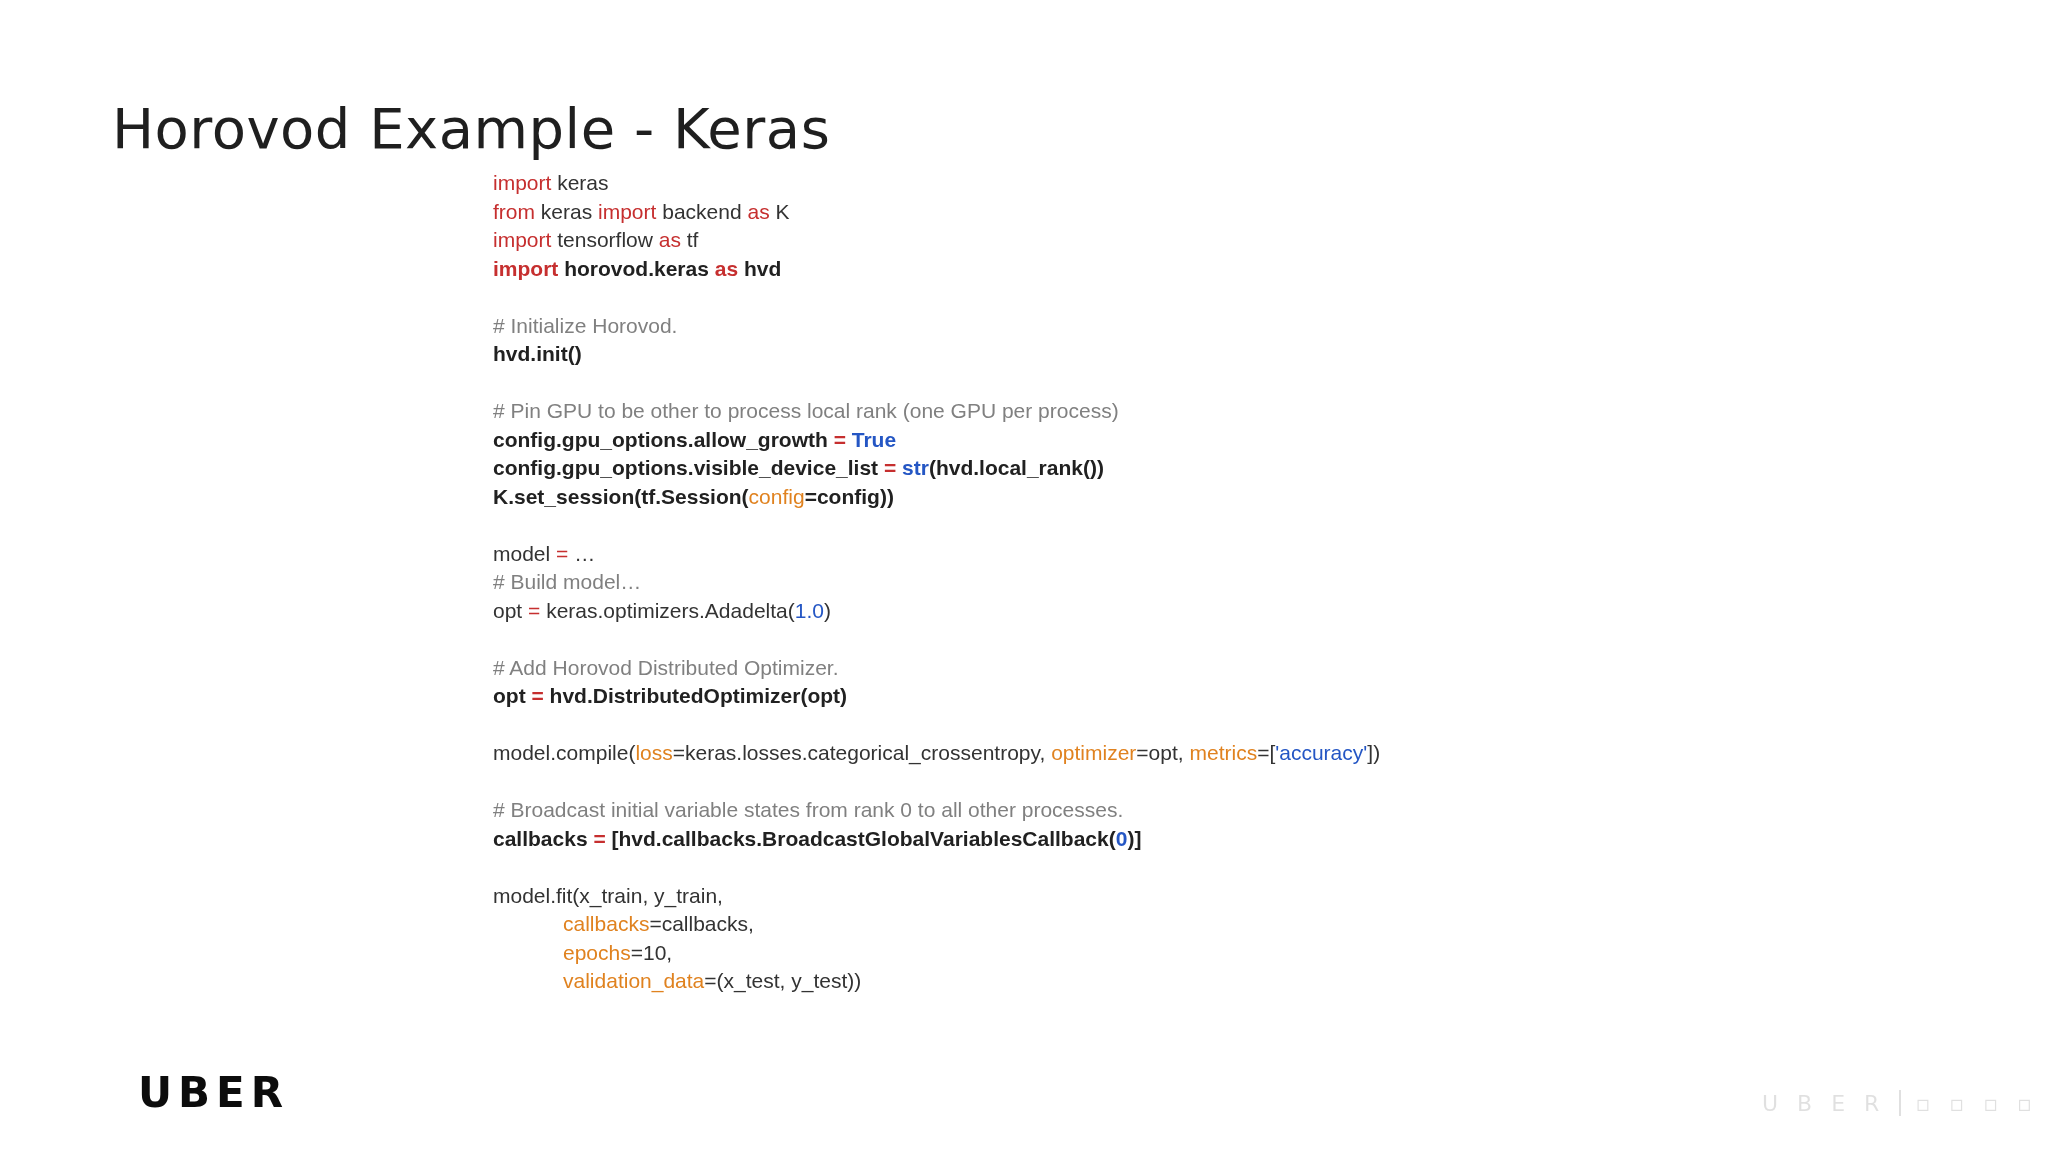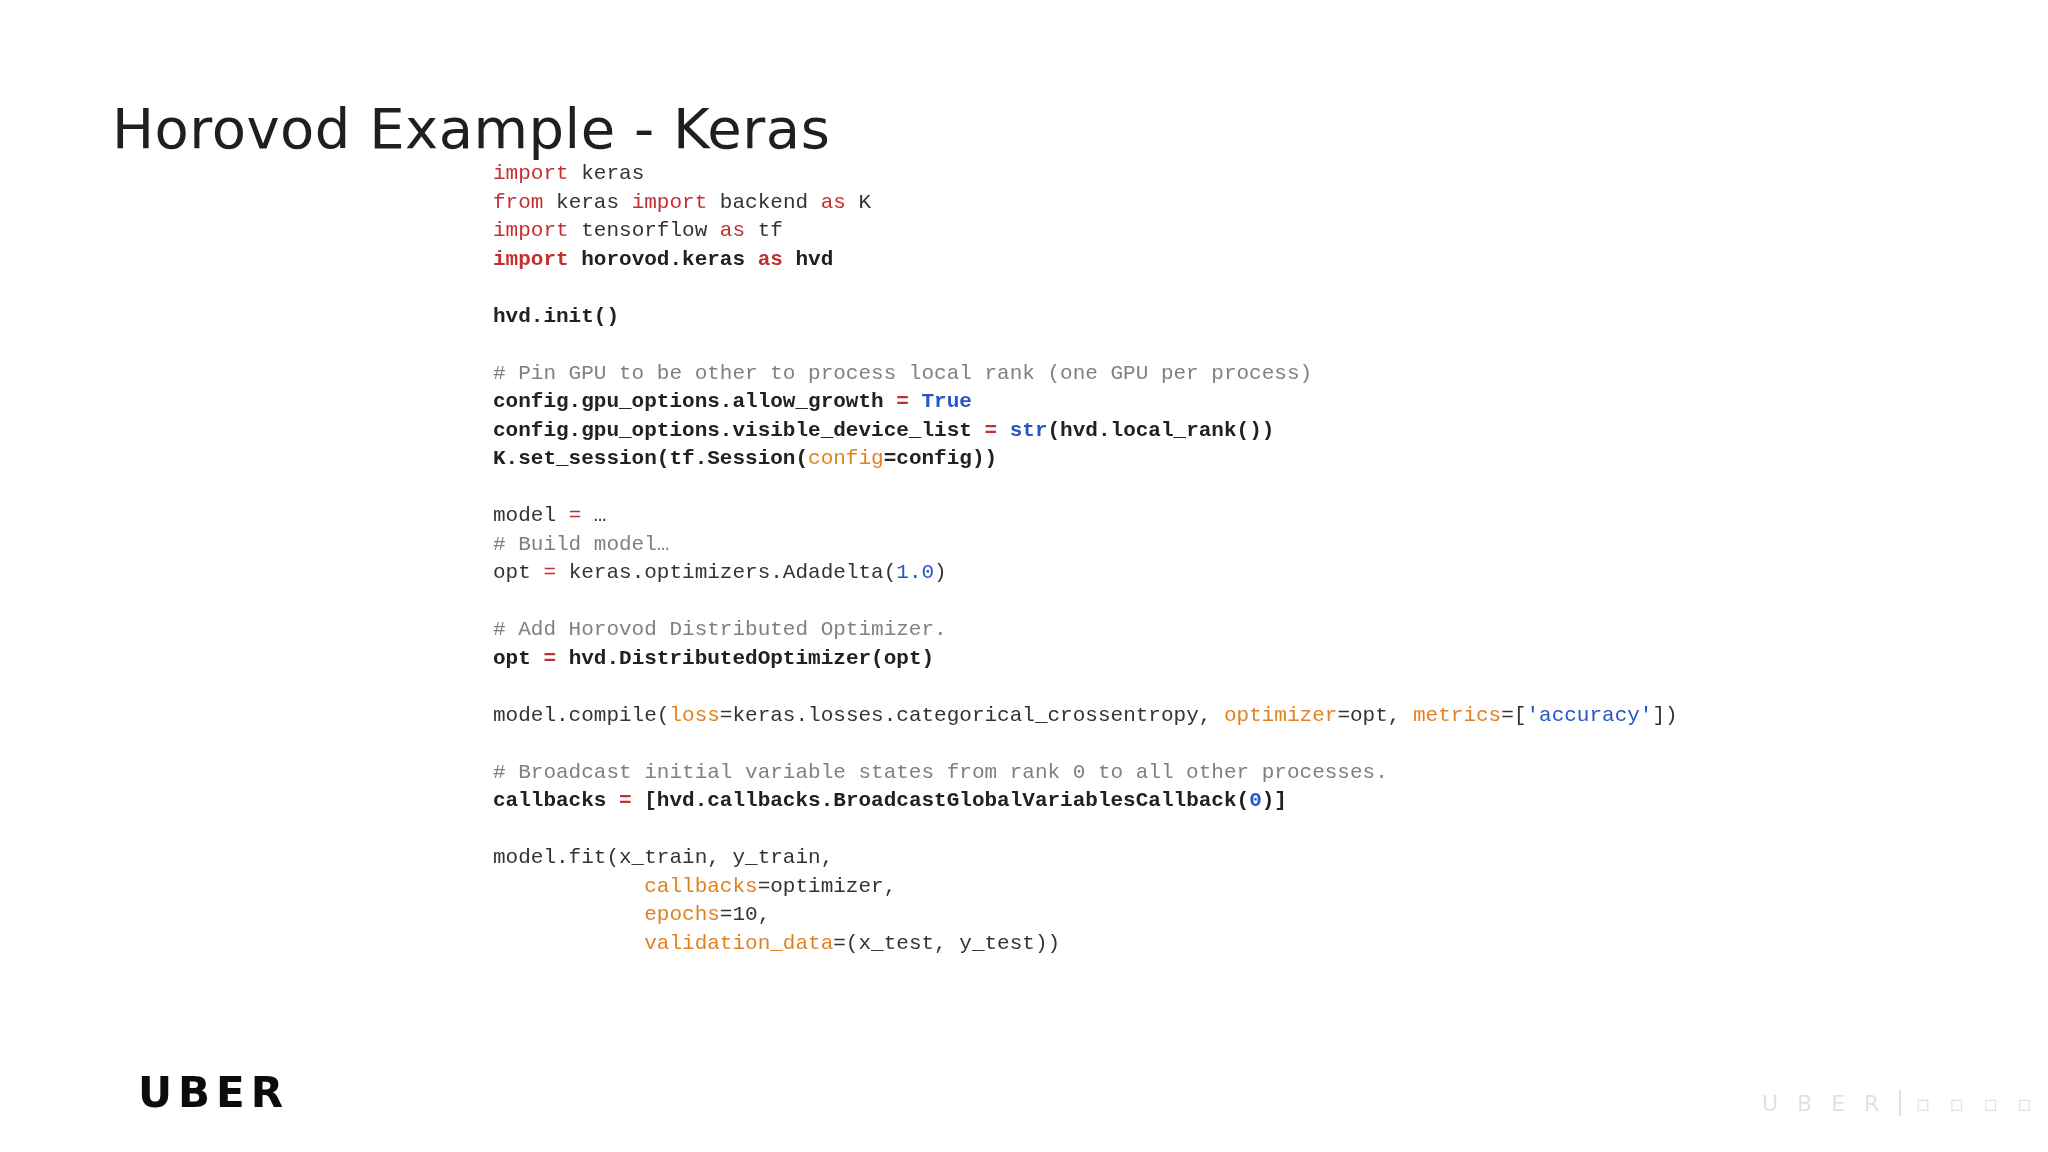--- a/index.html
+++ b/index.html
@@ -25,22 +25,22 @@
     font-family: "DejaVu Sans", "Liberation Sans", sans-serif;
     font-size: 56px;
     font-weight: 400;
     color: #1f1f1f;
     letter-spacing: 0.5px;
     white-space: nowrap;
   }
   .code-block {
     position: absolute;
     left: 493px;
-    top: 160px;
-    font-family: Liberation Mono, monospace;
+    top: 169px;
+    font-family: Liberation Sans, sans-serif;
     font-size: 21px;
     color: #333333;
   }
   .code-line {
     white-space: pre;
     line-height: 28.5px;
     min-height: 28.5px;
   }
   
   .tok-kw  { color: #c62f2f; }
@@ -89,41 +89,42 @@
 <div class="slide">
 
   <h1 class="title">Horovod Example - Keras</h1>
 
   <div class="code-block">
       <div class="code-line"><span class="tok-kw">import</span><span class="tok-p"> keras</span></div>
       <div class="code-line"><span class="tok-kw">from</span><span class="tok-p"> keras </span><span class="tok-kw">import</span><span class="tok-p"> backend </span><span class="tok-kw">as</span><span class="tok-p"> K</span></div>
       <div class="code-line"><span class="tok-kw">import</span><span class="tok-p"> tensorflow </span><span class="tok-kw">as</span><span class="tok-p"> tf</span></div>
       <div class="code-line"><span class="tok-kwb">import</span><span class="tok-b"> horovod.keras </span><span class="tok-kwb">as</span><span class="tok-b"> hvd</span></div>
       <div class="code-line">&nbsp;</div>
+      <div class="code-line"><span class="tok-c"># Initialize Horovod.</span></div>
       <div class="code-line"><span class="tok-b">hvd.init()</span></div>
       <div class="code-line">&nbsp;</div>
       <div class="code-line"><span class="tok-c"># Pin GPU to be other to process local rank (one GPU per process)</span></div>
       <div class="code-line"><span class="tok-b">config.gpu_options.allow_growth </span><span class="tok-rb">=</span><span class="tok-b"> </span><span class="tok-blb">True</span></div>
       <div class="code-line"><span class="tok-b">config.gpu_options.visible_device_list </span><span class="tok-rb">=</span><span class="tok-b"> </span><span class="tok-blb">str</span><span class="tok-b">(hvd.local_rank())</span></div>
       <div class="code-line"><span class="tok-b">K.set_session(tf.Session(</span><span class="tok-o">config</span><span class="tok-b">=config))</span></div>
       <div class="code-line">&nbsp;</div>
       <div class="code-line"><span class="tok-p">model </span><span class="tok-r">=</span><span class="tok-p"> …</span></div>
       <div class="code-line"><span class="tok-c"># Build model…</span></div>
       <div class="code-line"><span class="tok-p">opt </span><span class="tok-r">=</span><span class="tok-p"> keras.optimizers.Adadelta(</span><span class="tok-bl">1.0</span><span class="tok-p">)</span></div>
       <div class="code-line">&nbsp;</div>
       <div class="code-line"><span class="tok-c"># Add Horovod Distributed Optimizer.</span></div>
       <div class="code-line"><span class="tok-b">opt </span><span class="tok-rb">=</span><span class="tok-b"> hvd.DistributedOptimizer(opt)</span></div>
       <div class="code-line">&nbsp;</div>
       <div class="code-line"><span class="tok-p">model.compile(</span><span class="tok-o">loss</span><span class="tok-p">=keras.losses.categorical_crossentropy, </span><span class="tok-o">optimizer</span><span class="tok-p">=opt, </span><span class="tok-o">metrics</span><span class="tok-p">=[</span><span class="tok-bl">'accuracy'</span><span class="tok-p">])</span></div>
       <div class="code-line">&nbsp;</div>
       <div class="code-line"><span class="tok-c"># Broadcast initial variable states from rank 0 to all other processes.</span></div>
       <div class="code-line"><span class="tok-b">callbacks </span><span class="tok-rb">=</span><span class="tok-b"> [hvd.callbacks.BroadcastGlobalVariablesCallback(</span><span class="tok-blb">0</span><span class="tok-b">)]</span></div>
       <div class="code-line">&nbsp;</div>
       <div class="code-line"><span class="tok-p">model.fit(x_train, y_train,</span></div>
-      <div class="code-line"><span class="tok-p">            </span><span class="tok-o">callbacks</span><span class="tok-p">=optimizer,</span></div>
+      <div class="code-line"><span class="tok-p">            </span><span class="tok-o">callbacks</span><span class="tok-p">=callbacks,</span></div>
       <div class="code-line"><span class="tok-p">            </span><span class="tok-o">epochs</span><span class="tok-p">=10,</span></div>
       <div class="code-line"><span class="tok-p">            </span><span class="tok-o">validation_data</span><span class="tok-p">=(x_test, y_test))</span></div>
     </div>
 
   <div class="logo">UBER</div>
 
   <div class="watermark">
     <span>U B E R</span>
     <span class="divider"></span>
     <span>▫ ▫ ▫ ▫</span>

